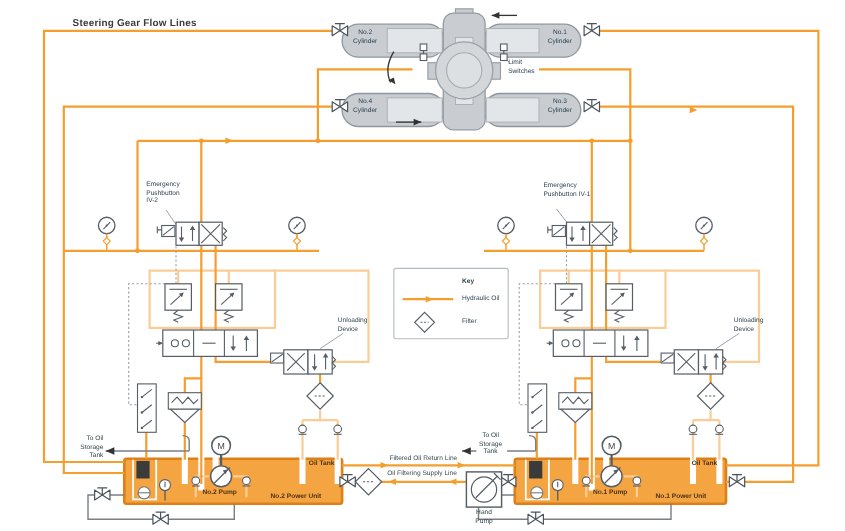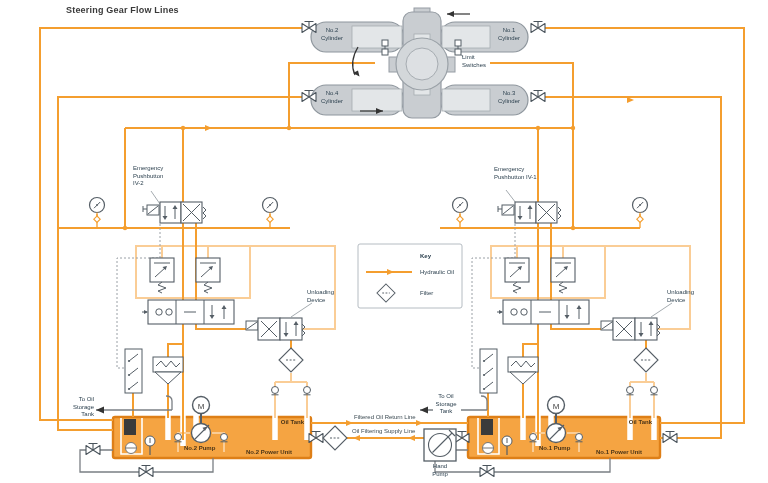--- a/index.html
+++ b/index.html
@@ -320,21 +320,21 @@
     <rect x="358" y="244" width="104" height="64" rx="2" fill="#fff" stroke="#b5bcc2" stroke-width="1"></rect>
     <path d="M366,272 H412" stroke="#F49E2F" stroke-width="2"></path>
     <path d="M394,272 l-7,-3 v6 Z" fill="#F49E2F"></path>
     <g transform="translate(386,293) scale(0.75)">
       <path d="M0,-12 L12,0 L0,12 L-12,0 Z" fill="#fff" stroke="#555e66" stroke-width="1.4"></path>
       <path d="M-5,0 H5" stroke="#555e66" stroke-width="1.3" stroke-dasharray="2.4,2"></path>
     </g>
   </g>
 </svg>
 
-<div class="lbl title" style="left:66px;top:5px;">Steering Gear Flow Lines</div>
+<div class="lbl title" style="left:66px;top:16px;">Steering Gear Flow Lines</div>
 
 <div class="lbl ctr" style="left:313px;top:27px;width:38px;">No.2
 Cylinder</div>
 <div class="lbl ctr" style="left:490px;top:27px;width:38px;">No.1
 Cylinder</div>
 <div class="lbl ctr" style="left:313px;top:90px;width:38px;">No.4
 Cylinder</div>
 <div class="lbl ctr" style="left:490px;top:90px;width:38px;">No.3
 Cylinder</div>
 

